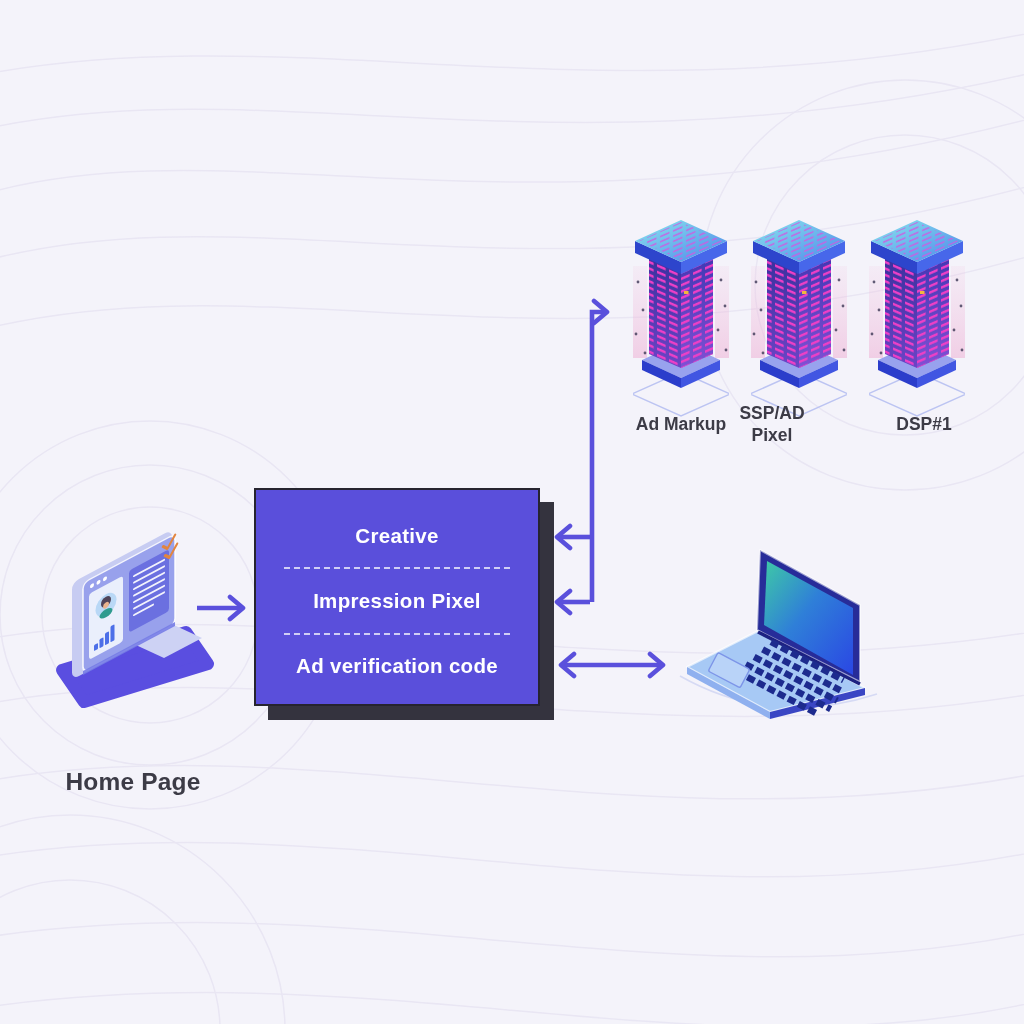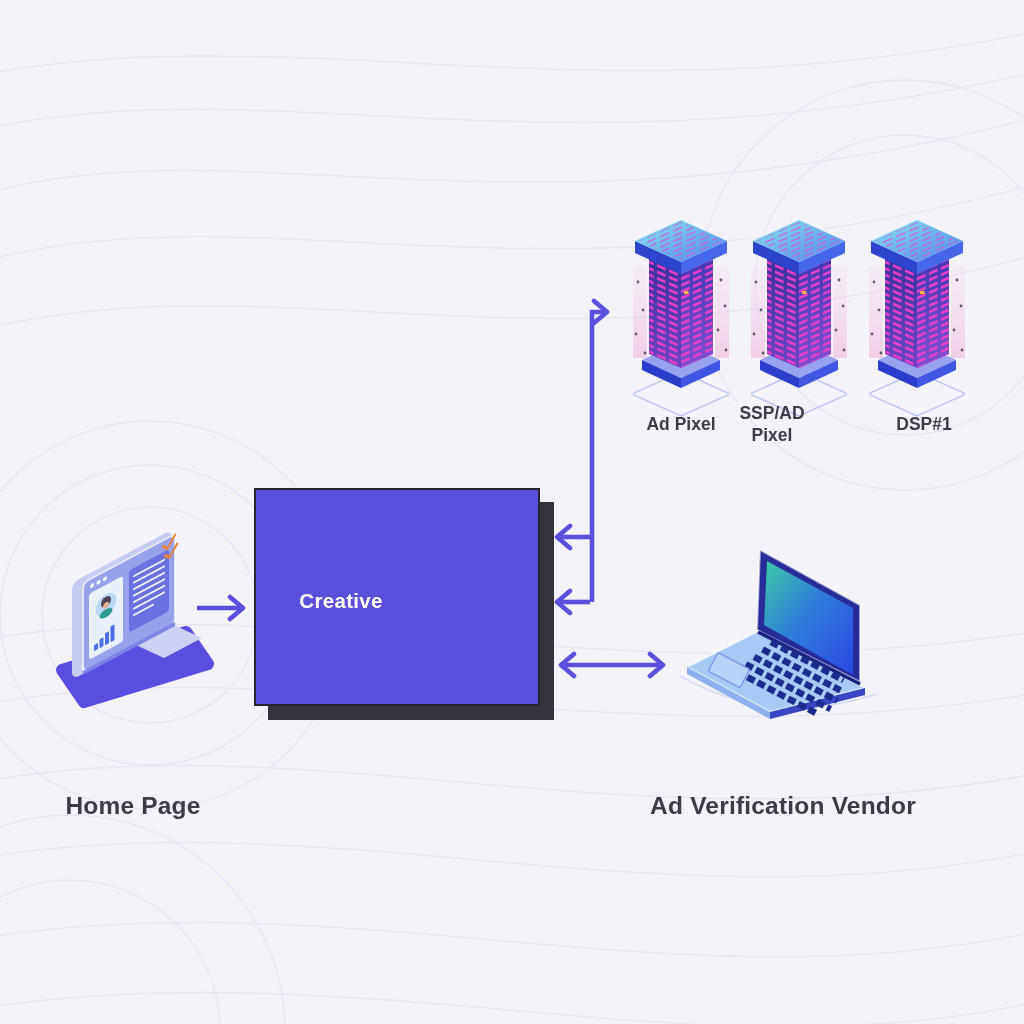--- a/index.html
+++ b/index.html
@@ -5,27 +5,27 @@
   html,body{margin:0;padding:0;background:#f4f3fa;}
   #canvas{position:relative;width:1024px;height:1024px;overflow:hidden;
           background:#f4f3fa;font-family:"Liberation Sans",sans-serif;}
   .abs{position:absolute;}
   
   #bg-svg{left:0;top:0;z-index:0;}
   
   #box-shadow{left:268px;top:502px;width:286px;height:218px;background:#34333e;z-index:3;}
   #markup-box{left:254px;top:488px;width:286px;height:218px;background:#5a4fdb;
               border:2px solid #26242f;box-sizing:border-box;z-index:4;
-              display:flex;padding:14px 0 6px 0;justify-content:flex-end;}
+              display:flex;flex-direction:column;padding:14px 0 6px 0;justify-content:flex-end;}
   .box-row{flex:1;display:flex;align-items:center;justify-content:center;
            color:#ffffff;font-size:20.5px;font-weight:700;letter-spacing:.3px;}
   .box-divider{border-top:2px dashed rgba(255,255,255,.72);margin:0 28px;height:0;}
   
   .big-label{top:768px;color:#3c3b46;font-size:24.5px;font-weight:700;
-             text-align:center;letter-spacing:.2px;z-index:6;margin-top:24px;}
+             text-align:center;letter-spacing:.2px;z-index:6;}
   .server-label{top:399px;height:50px;width:160px;display:flex;flex-direction:column;
                 justify-content:center;text-align:center;color:#3c3b46;
                 font-size:17.5px;font-weight:700;line-height:22px;z-index:6;}
   
   .illus{z-index:2;}
   #arrows-svg{left:0;top:0;z-index:5;pointer-events:none;}
 </style>
 </head>
 <body>
 
@@ -160,35 +160,37 @@
         </g>
       </g>
       <rect x="0" y="88" width="92" height="4" fill="#767ce6" opacity=".9"></rect>
     </g>
   </svg>
 
   <div id="box-shadow" class="abs"></div>
   <div id="markup-box" class="abs">
     <div class="box-row">Creative</div>
     <div class="box-divider"></div>
+    <div class="box-row">Impression Pixel</div>
     <div class="box-divider"></div>
+    <div class="box-row">Ad verification code</div>
   </div>
 
   <svg class="abs illus" style="left:633px;top:220px" width="96" height="200">
       <use href="#server-tower"></use>
     </svg>
   <svg class="abs illus" style="left:751px;top:220px" width="96" height="200">
       <use href="#server-tower"></use>
     </svg>
   <svg class="abs illus" style="left:869px;top:220px" width="96" height="200">
       <use href="#server-tower"></use>
     </svg>
 
   <div class="abs server-label" style="left:601px">
-    <span>Ad Pixel</span>
+    <span>Ad Markup</span>
     <span></span>
   </div>
   <div class="abs server-label" style="left:692px">
     <span>SSP/AD</span>
     <span>Pixel</span>
   </div>
   <div class="abs server-label" style="left:844px">
     <span>DSP#1</span>
     <span></span>
   </div>
@@ -217,15 +219,14 @@
     <g fill="none" stroke="#5a50dc" stroke-width="4.6">
       <path d="M197,608 L242,608" marker-end="url(#chev)"></path>
       <path d="M592,602 L592,312 L606,312" marker-end="url(#chev)"></path>
       <path d="M590,537 L558,537" marker-end="url(#chev)"></path>
       <path d="M590,602 L558,602" marker-end="url(#chev)"></path>
       <path d="M562,665 L662,665" marker-start="url(#chev)" marker-end="url(#chev)"></path>
     </g>
   </svg>
 
   <div class="abs big-label" style="left:33px;width:200px">Home Page</div>
-  <div class="abs big-label" style="left:633px;width:300px">Ad Verification Vendor</div>
 
 </div>
 
 </body></html>

